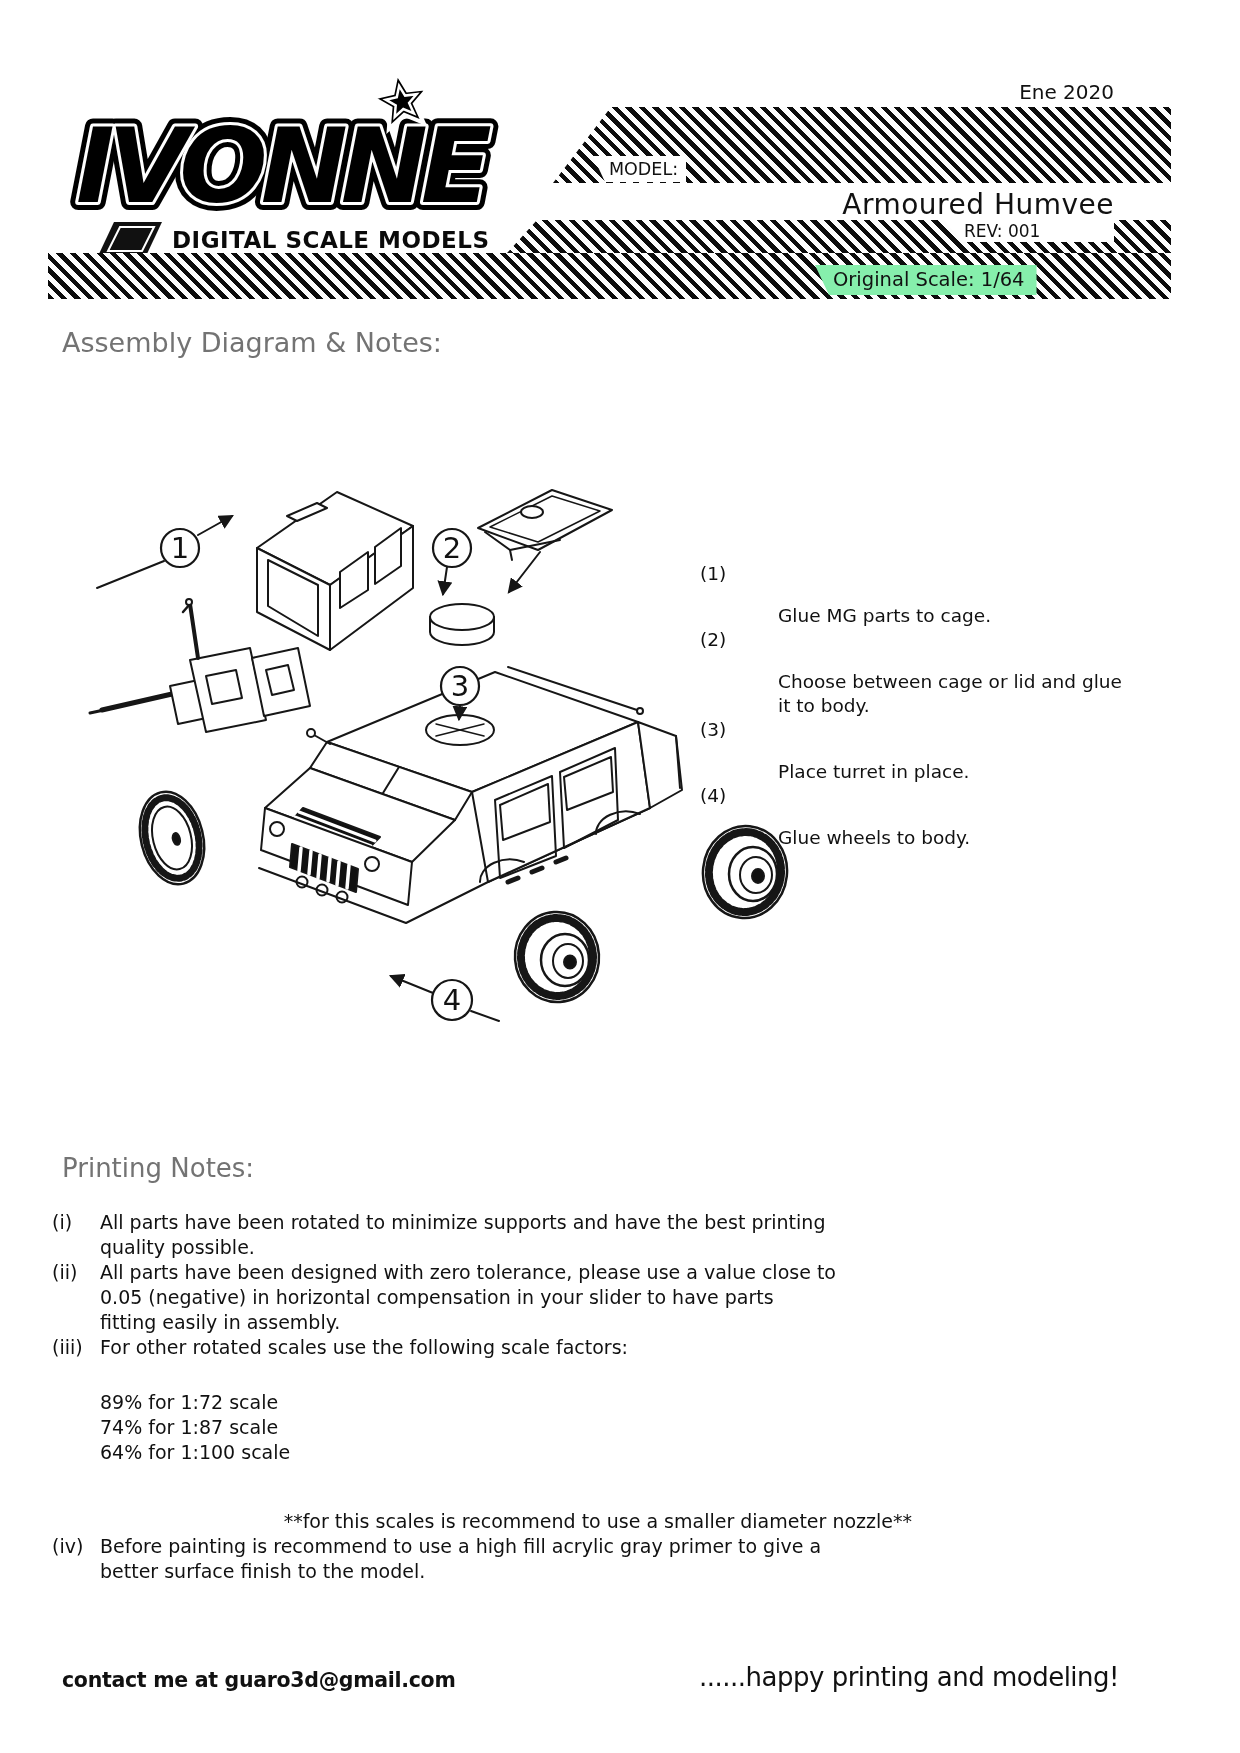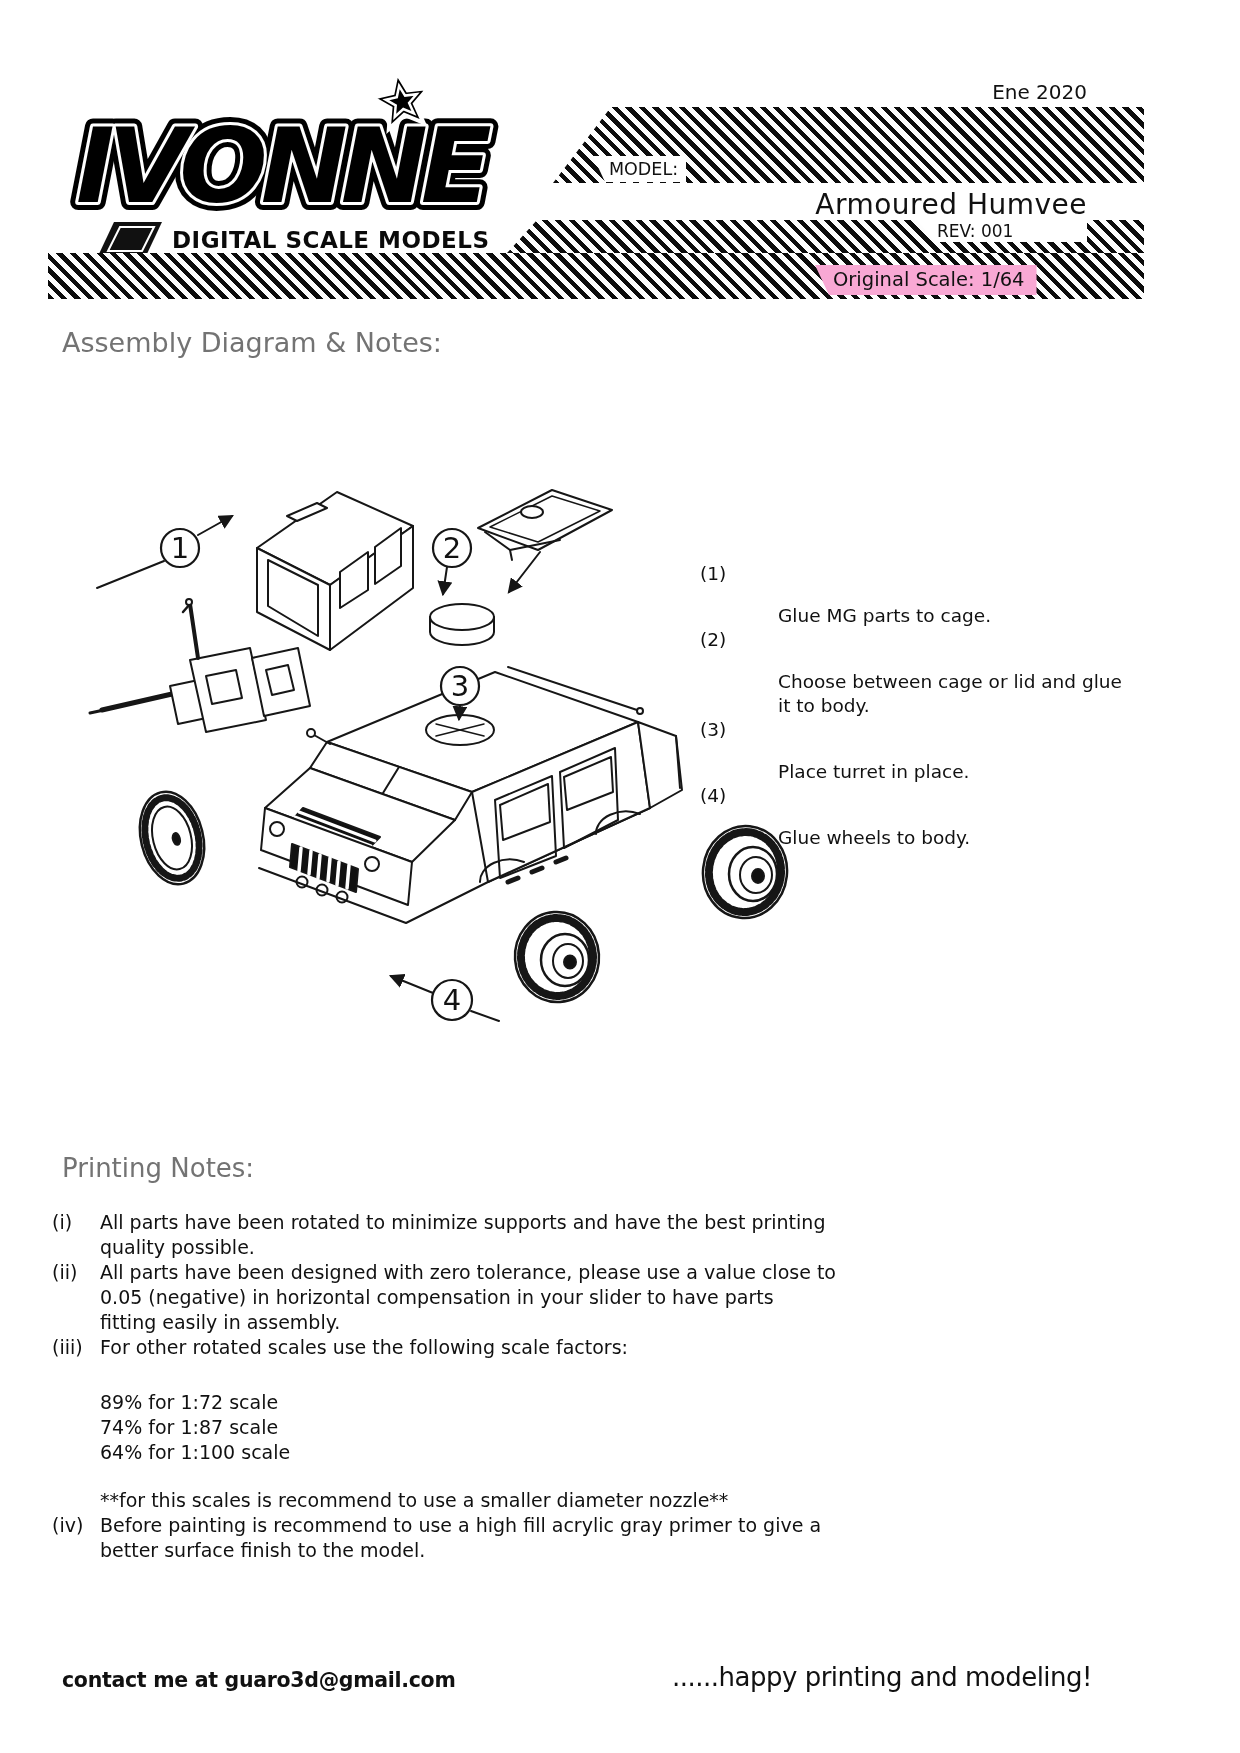--- a/index.html
+++ b/index.html
@@ -1,48 +1,48 @@
 <!DOCTYPE html>
 <html><head>
 <meta charset="utf-8">
 <style>
   html,body{margin:0;padding:0;background:#fff;}
   .page{position:relative;width:1144px;height:1753px;background:#fff;color:#111;
-        font-family:"DejaVu Sans","Liberation Sans",sans-serif;overflow:hidden;}
+        font-family:"DejaVu Sans","Liberation Sans",sans-serif;overflow:hidden;padding-left:27px;}
   .abs{position:absolute;}
   .hatch{background:repeating-linear-gradient(45deg,#0c0c0c 0 4.5px,#fdfdfd 4.5px 9.5px);}
   .band1{left:553px;top:107px;width:629px;height:76px;
          clip-path:polygon(58px 0,100% 0,100% 100%,0 100%);}
   .band2{left:507px;top:220px;width:675px;height:33px;
          clip-path:polygon(30px 0,100% 0,100% 100%,0 100%);}
   .band3{left:48px;top:253px;width:1134px;height:46px;}
   .date{right:57px;top:80px;font-size:20px;}
   .model-label{left:40px;top:49px;height:26px;line-height:26px;background:#fff;
                padding:0 8px 0 16px;font-size:17.5px;
                clip-path:polygon(0 0,100% 0,100% 100%,12px 100%);}
   .model-name{right:57px;top:188px;font-size:28px;letter-spacing:.5px;}
   .rev-label{right:57px;top:220px;width:150px;height:22px;line-height:22px;background:#fff;
              padding-left:20px;font-size:17px;
              clip-path:polygon(0 0,100% 0,100% 100%,18px 100%);}
-  .scale-label{left:815px;top:265px;height:30px;line-height:30px;background:#f9a8d4;
+  .scale-label{left:815px;top:265px;height:30px;line-height:30px;background:#86efac;
                padding:0 12px 0 18px;font-size:19.5px;
                clip-path:polygon(0 0,100% 0,100% 100%,14px 100%);}
   .h1{left:62px;font-size:27px;color:#737373;}
   .assembly-h{top:327px;}
   .printing-h{top:1153px;font-size:26px;}
   .steps{left:700px;top:562px;width:440px;font-size:18.5px;line-height:24px;}
   .step{display:flex;}
   .step .num{width:78px;flex:none;}
   .step .txt{white-space:pre-line;margin-top:42px;}
   .pnotes{left:52px;top:1210px;width:860px;font-size:19px;line-height:25px;}
   .note-row{display:flex;}
   .note-row .lab{width:48px;flex:none;}
   .note-row .txt{white-space:pre-line;max-width:800px;}
   .mt30{margin-top:30px;}
-  .mt28{margin-top:23px;}
+  .mt28{margin-top:44px;justify-content:space-between;}
   .contact{left:62px;top:1668px;font-size:20.5px;font-weight:bold;letter-spacing:-.3px;}
   .tagline{right:52px;top:1662px;font-size:26px;letter-spacing:-.5px;}
   svg text.co{font-family:"DejaVu Sans","Liberation Sans",sans-serif;}
 </style>
 </head>
 <body>
 
 <div class="page">
 
   <div class="abs date">Ene 2020</div>

